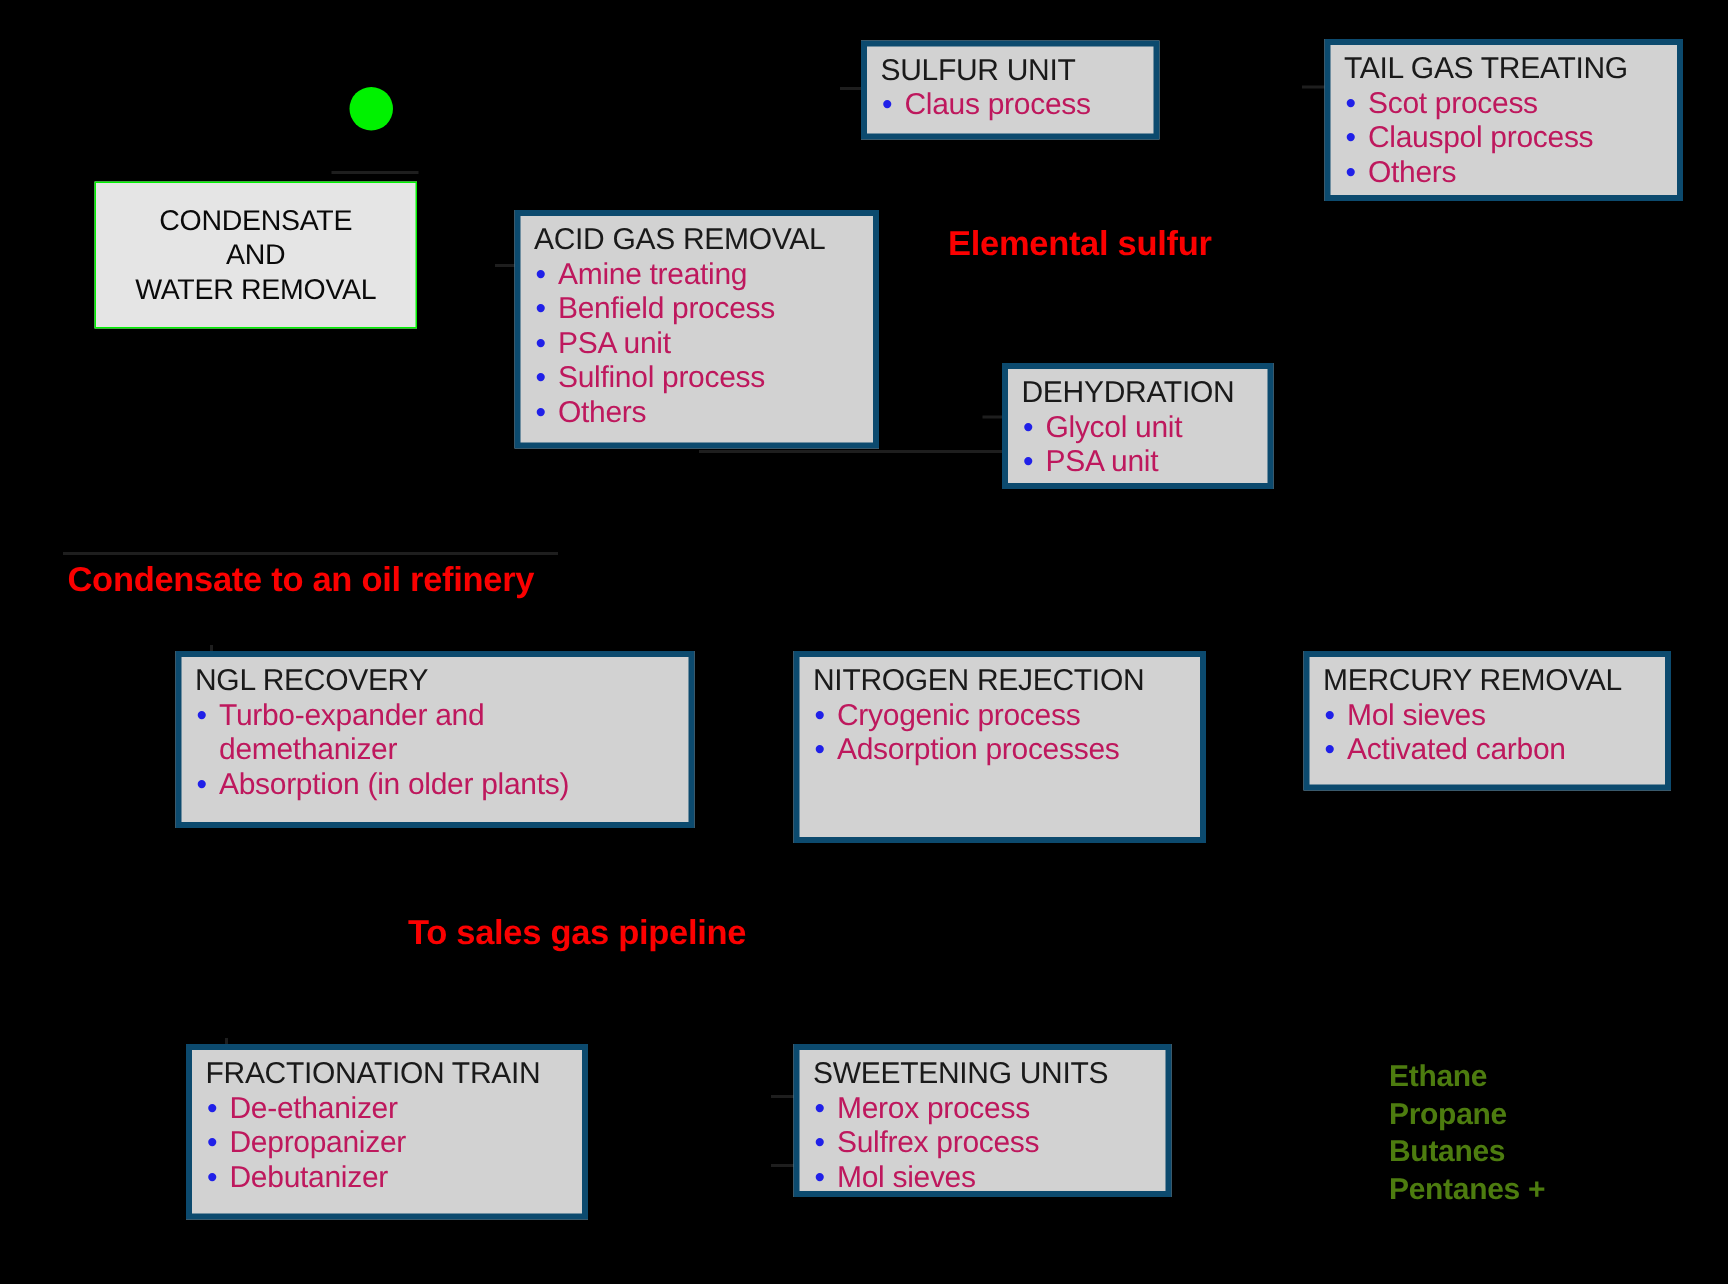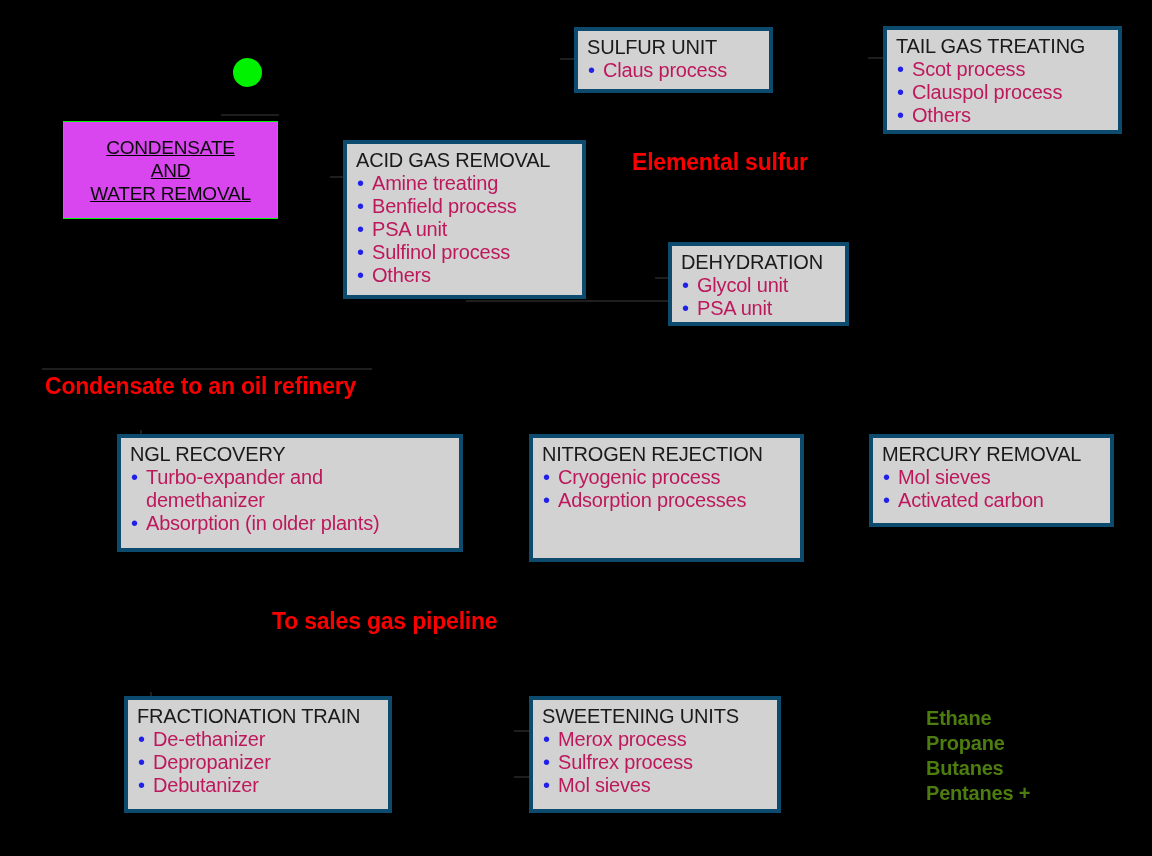--- a/index.html
+++ b/index.html
@@ -62,27 +62,26 @@
   }
   .pbox li.wrapline {
     white-space: normal;
   }
   .pbox li .cont {
     display: block;
   }
 
   
   .greenbox {
-    background: #d946ef;
+    background: #e5e5e5;
     border: 1px solid #00f200;
     display: flex;
     align-items: center;
     justify-content: center;
     text-align: center;
-    text-decoration: underline;
   }
   .greenbox .gtext {
     color: #0a0a0a;
     font-size: 19px;
     line-height: 23px;
     letter-spacing: -0.2px;
   }
 
   
   .gcircle {
@@ -205,21 +204,21 @@
 
   <div class="node pbox" style="left:124px; top:696px; width:268px; height:117px;">
     <div class="ptitle">FRACTIONATION TRAIN</div>
     <ul>
       <li>De-ethanizer</li>
       <li>Depropanizer</li>
       <li>Debutanizer</li>
     </ul>
   </div>
 
-  <div class="node pbox" style="left:529px; top:696px; width:252px; height:117px;">
+  <div class="node pbox" style="left:529px; top:696px; width:252px; height:102px;">
     <div class="ptitle">SWEETENING UNITS</div>
     <ul>
       <li>Merox process</li>
       <li>Sulfrex process</li>
       <li>Mol sieves</li>
     </ul>
   </div>
 
   <div class="node redtext" style="left:632px; top:150px;">Elemental sulfur</div>
 

